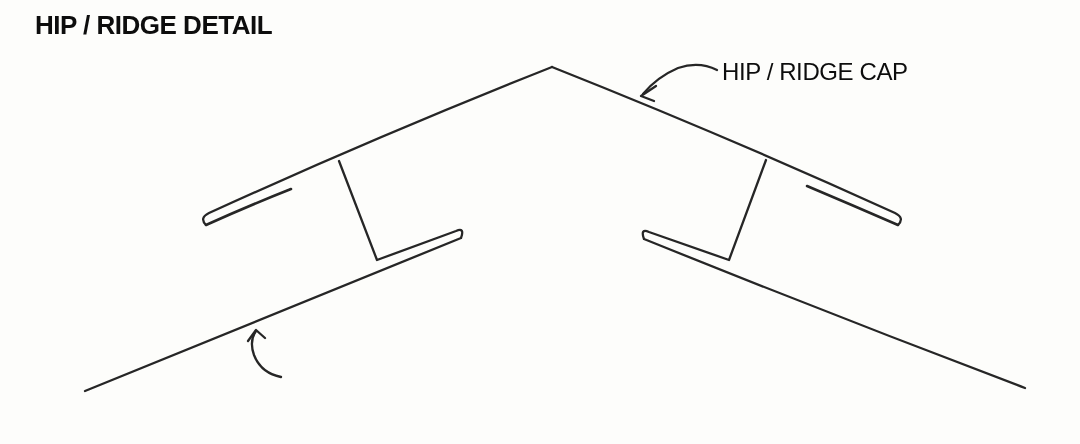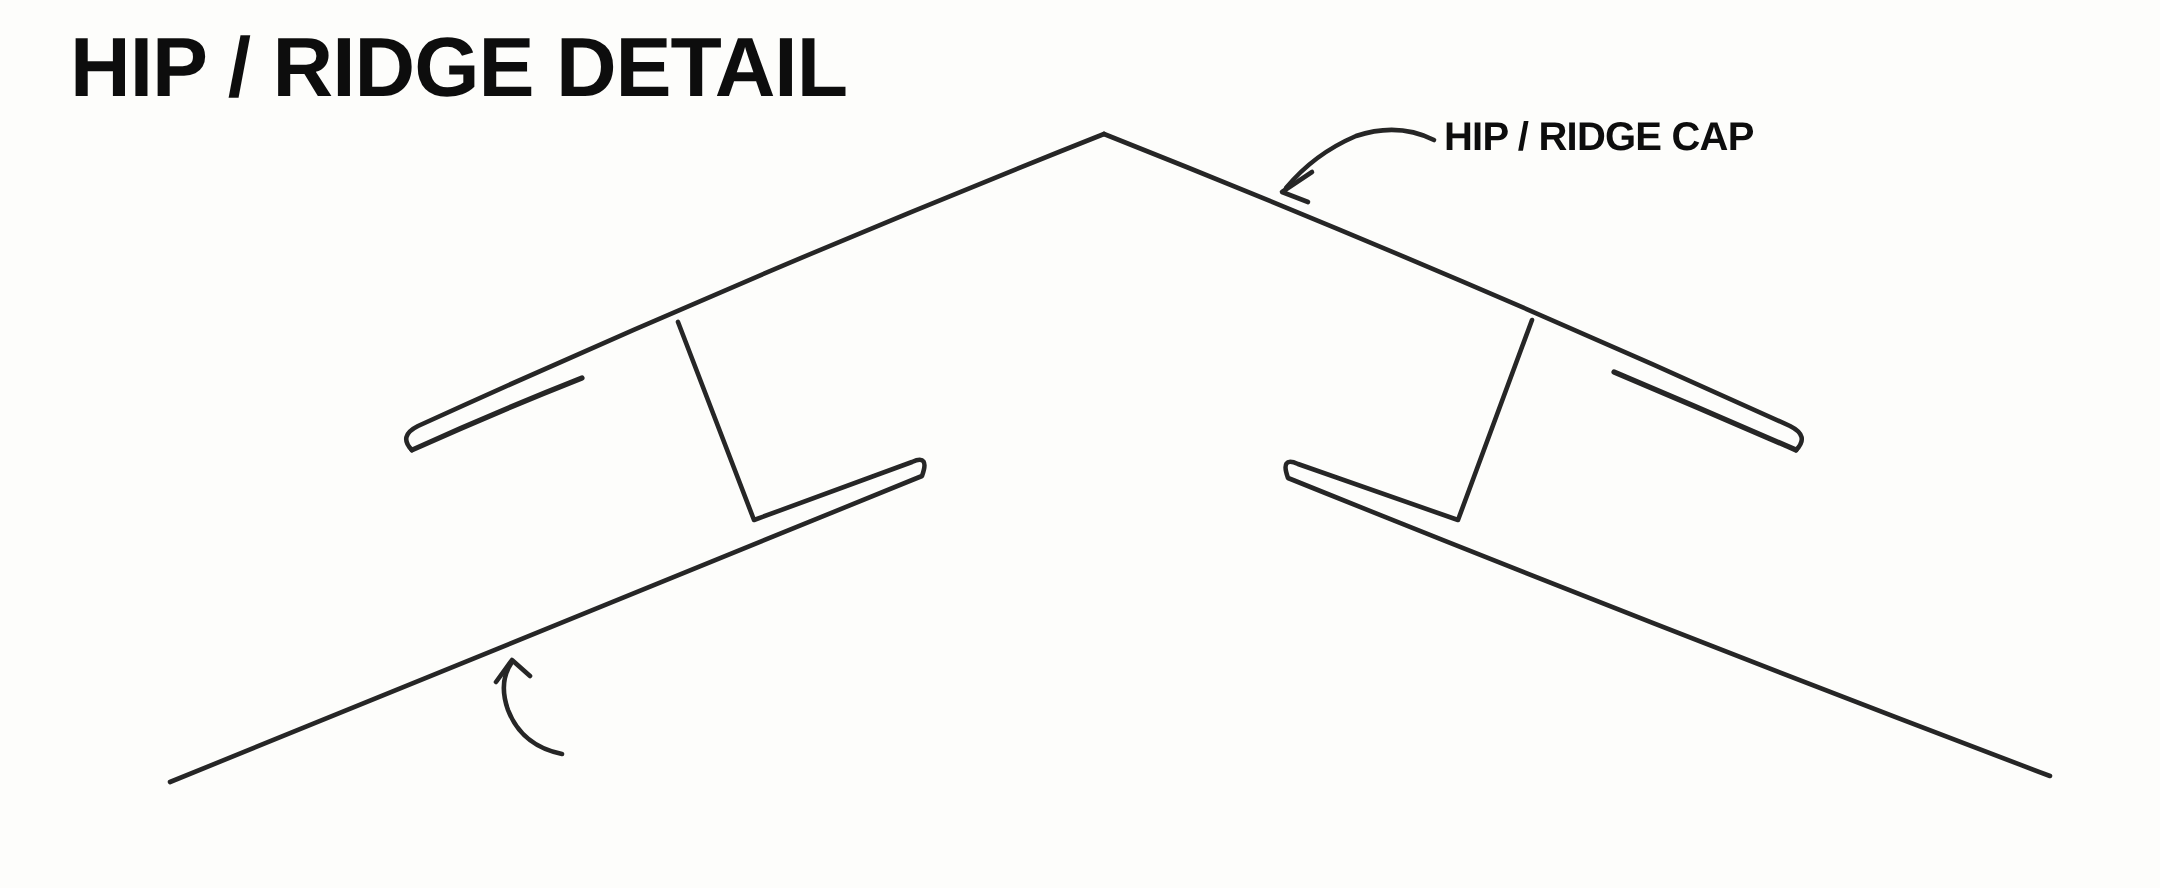--- a/index.html
+++ b/index.html
@@ -29,31 +29,31 @@
     stroke-linecap: round;
     stroke-linejoin: round;
   }
   .stroke.hem {
     stroke-width: 2.6;
   }
   .page-title {
     position: absolute;
     left: 35px;
     top: 10px;
-    font-size: 42px;
+    font-size: 26px;
     font-weight: bold;
     letter-spacing: -0.5px;
     color: var(--text-color, #0d0d0d);
     white-space: nowrap;
     text-align: center;
   }
   .callout-label {
     position: absolute;
-    font-size: 20px;
-    font-weight: bold;
+    font-size: 24px;
+    font-weight: normal;
     letter-spacing: -0.4px;
     color: var(--text-color, #0d0d0d);
     white-space: nowrap;
   }
   #cap-label { left: 722px; top: 58px; }
   #j-channel-label { left: 287px; top: 362px; }
 </style>
 </head>
 <body>
 

